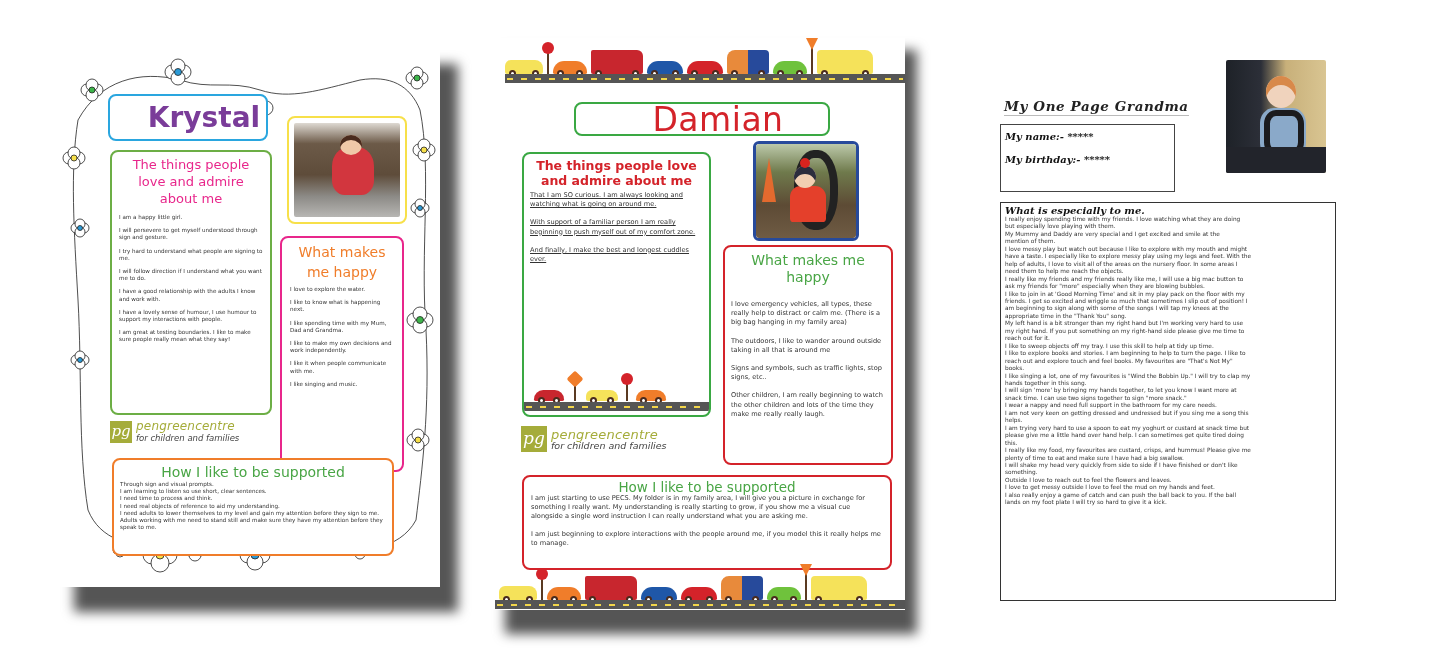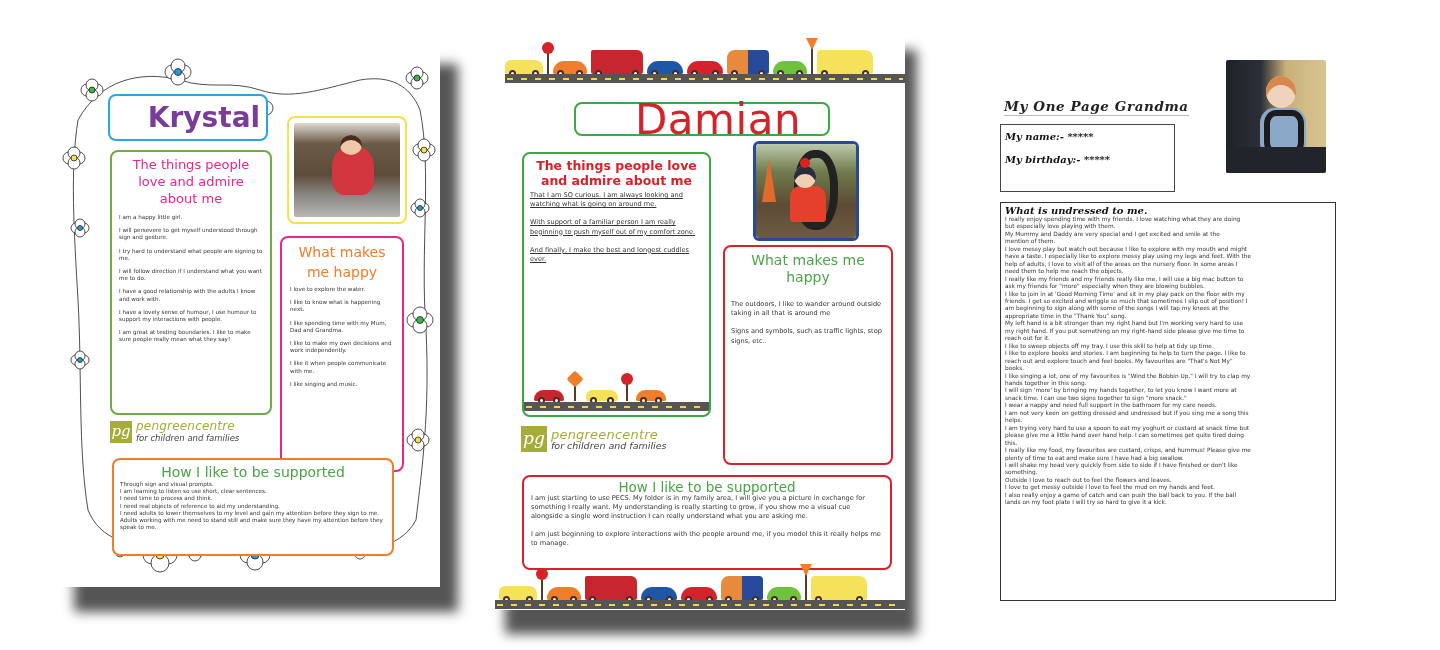--- a/index.html
+++ b/index.html
@@ -56,21 +56,21 @@
   .road { position: absolute; height: 9px; background: #555; }
   .road::after { content: ""; position: absolute; left: 2px; right: 2px; top: 4px; height: 1.5px;
                  background: repeating-linear-gradient(90deg, #f2d64a 0 6px, transparent 6px 14px); }
   .vehicles { position: absolute; display: flex; align-items: flex-end; gap: 4px; }
   .veh { position: relative; border-radius: 6px 8px 2px 2px; }
   .veh .w1, .veh .w2 { position: absolute; bottom: -3px; width: 7px; height: 7px; border-radius: 50%; background: #fff; border: 2px solid #4a2b1e; }
   .veh .w1 { left: 4px; } .veh .w2 { right: 4px; }
   .sign { position: relative; width: 2px; background: #5a3a22; }
   .sign .top { position: absolute; left: -5px; top: -10px; width: 12px; height: 12px; border-radius: 50%; }
   .d-name { left: 83px; top: 64px; width: 256px; height: 34px; border: 2.5px solid #3aa843; color: #d4232a;
-            font-size: 42px; display: flex; align-items: center; justify-content: center; font-family: "DejaVu Sans", sans-serif; font-weight: normal; letter-spacing: 0.5px; }
+            font-size: 33px; display: flex; align-items: center; justify-content: center; font-family: "DejaVu Sans", sans-serif; font-weight: normal; letter-spacing: 0.5px; }
   .d-love { left: 31px; top: 114px; width: 189px; height: 265px; border: 2.5px solid #3aa843; padding: 4px 6px; overflow: hidden; }
   .d-love h2 { color: #d4232a; font-size: 12.5px; text-align: center; line-height: 15px; font-weight: bold; font-family: "DejaVu Sans", sans-serif; }
   .d-photo { left: 262px; top: 103px; width: 106px; height: 100px; border: 3px solid #274a9b; padding: 0; overflow: hidden; border-radius: 6px; }
   .d-happy { left: 232px; top: 207px; width: 170px; height: 220px; border: 2.5px solid #d4232a; padding: 5px 6px; }
   .d-happy h2 { color: #49a545; font-size: 14px; text-align: center; line-height: 17px; font-weight: normal; margin-bottom: 14px; }
   .d-support { left: 31px; top: 437px; width: 370px; height: 95px; border: 2.5px solid #d4232a; padding: 3px 7px; }
   .d-support h2 { color: #49a545; font-size: 13.5px; text-align: center; line-height: 14px; font-weight: normal; }
   .md { font-size: 6.6px; line-height: 9.2px; color: #333; }
   .md p { margin-bottom: 9px; }
 
@@ -345,22 +345,24 @@
         <div class="tyre"></div>
         <div class="kid"></div>
         <div class="head"></div>
         <div class="pom"></div>
     </div>
   </div>
 
   <div class="rbox d-happy">
     <h2>What makes me happy</h2>
     <div class="md">
+      <p>I love emergency vehicles, all types, these really help to distract or calm me. (There is a big bag hanging in my family area)</p>
       <p>The outdoors, I like to wander around outside taking in all that is around me</p>
       <p>Signs and symbols, such as traffic lights, stop signs, etc..</p>
+      <p>Other children, I am really beginning to watch the other children and lots of the time they make me really really laugh.</p>
     </div>
   </div>
 
   <div class="logo" style="left:30px; top:388px;">
     <div class="logo-mark" style="width:26px;height:26px;font-size:17px;line-height:24px;">pg</div>
     <div class="logo-text">
       <div class="logo-name" style="font-size:13px;">pengreencentre</div>
       <div class="logo-sub" style="font-size:9.5px;">for children and families</div>
     </div>
   </div>
@@ -424,21 +426,21 @@
   </div>
   <div class="p3-photo">
     <div class="photo ph-child3">
       <div class="kid"></div>
         <div class="harness"></div>
         <div class="head"></div>
         <div class="chair"></div>
     </div>
   </div>
   <div class="p3-box">
-    <h2>What is undressed to me.</h2>
+    <h2>What is especially to me.</h2>
     <div class="p3-text" id="p3-lines">
       <div>I really enjoy spending time with my friends. I love watching what they are doing</div>
       <div>but especially love playing with them.</div>
       <div>My Mummy and Daddy are very special and I get excited and smile at the</div>
       <div>mention of them.</div>
       <div>I love messy play but watch out because I like to explore with my mouth and might</div>
       <div>have a taste. I especially like to explore messy play using my legs and feet. With the</div>
       <div>help of adults, I love to visit all of the areas on the nursery floor. In some areas I</div>
       <div>need them to help me reach the objects.</div>
       <div>I really like my friends and my friends really like me, I will use a big mac button to</div>

